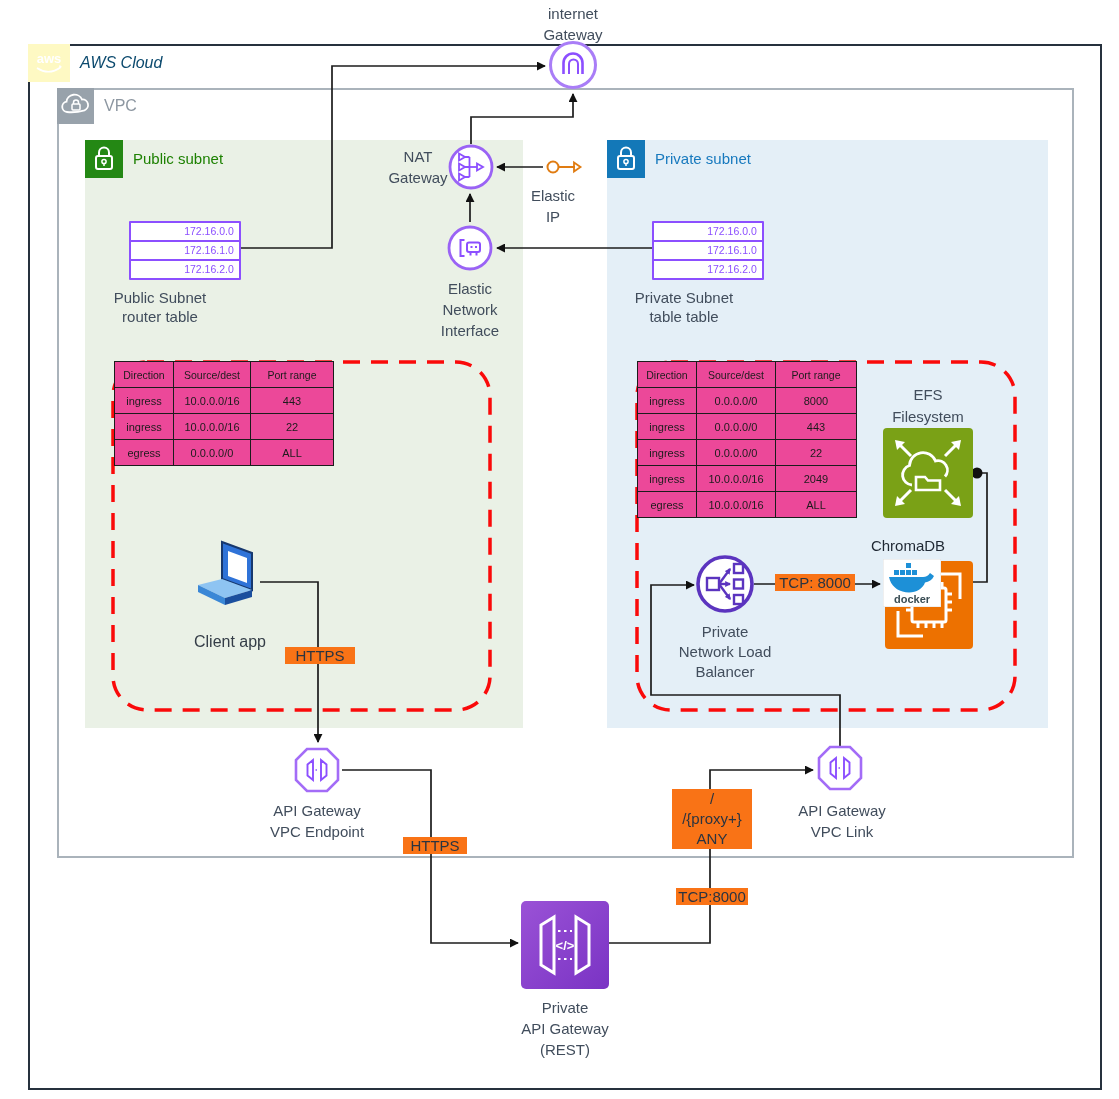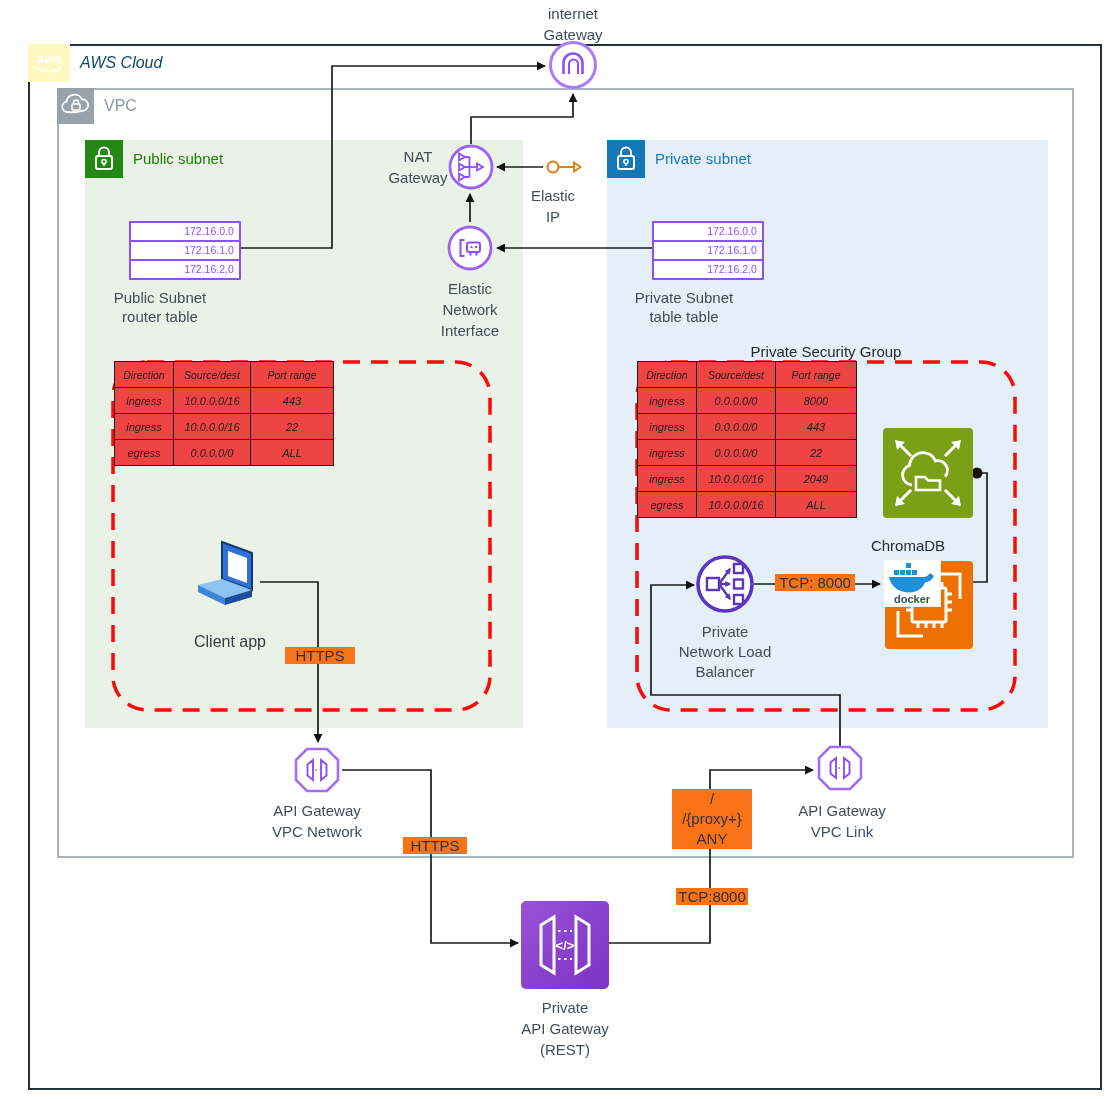--- a/index.html
+++ b/index.html
@@ -19,21 +19,21 @@
   .vpc-ico{left:57px;top:88px;width:37px;height:36px;background:#98a2ab;}
   .pub-lock{left:85px;top:140px;width:38px;height:38px;background:#248814;}
   .priv-lock{left:607px;top:140px;width:38px;height:38px;background:#1378b8;}
   .title-awscloud{left:80px;top:54px;font-size:16px;color:#0c4a6e;z-index:6;position:absolute;font-style:italic;}
   .title-vpc{left:104px;top:97px;font-size:16px;color:#8d97a1;z-index:6;position:absolute;}
   .title-pubsub{left:133px;top:150px;font-size:15px;color:#1d8102;z-index:6;position:absolute;}
   .title-privsub{left:655px;top:150px;font-size:15px;color:#1779be;z-index:6;position:absolute;}
   .route-box{position:absolute;width:60px;height:17px;border:2px solid #8c4fff;background:#fff;
              color:#8c4fff;font-size:10.5px;line-height:17px;text-align:center;z-index:6;border-radius:1px;padding-left:48px;}
   .sg-title{position:absolute;width:300px;text-align:center;font-size:15px;color:#222b35;z-index:6;}
-  table.sg{position:absolute;border-collapse:collapse;background:#ef4444;z-index:6;font-size:11px;color:#1c1c1c;font-style:italic;}
+  table.sg{position:absolute;border-collapse:collapse;background:#ec4899;z-index:6;font-size:11px;color:#1c1c1c;}
   table.sg td,table.sg th{border:1.2px solid #1c1c1c;text-align:center;padding:0 4px;font-weight:normal;height:25px;}
   table.sg th{font-size:10.5px;}
   .ico{position:absolute;z-index:5;}
   svg text{font-family:"Liberation Sans",sans-serif;}
   #wires{position:absolute;left:0;top:0;z-index:4;pointer-events:none;}
 </style>
 </head>
 <body>
 
 <div id="canvas">
@@ -197,21 +197,20 @@
       <td>22</td>
     </tr>
     <tr>
       <td>egress</td>
       <td>0.0.0.0/0</td>
       <td>ALL</td>
     </tr>
   </tbody>
     </table>
 
-  <div class="sg-title" style="left:676px;top:343px;">Private Security Group</div>
   <table class="sg" style="left:637px;top:361px;">
     <tbody>
         <tr>
       <th style="width:50px;">Direction</th>
       <th style="width:70px;">Source/dest</th>
       <th style="width:72px;">Port range</th>
     </tr>
     <tr>
       <td>ingress</td>
       <td>0.0.0.0/0</td>
@@ -262,21 +261,21 @@
   <svg class="ico" style="left:292px;top:745px;" width="50" height="50" viewBox="0 0 50 50">
     <polygon points="15,4 35,4 46,15 46,35 35,46 15,46 4,35 4,15" fill="#fff" stroke="#a36cf7" stroke-width="2.6"></polygon>
     <g stroke="#8c4fff" stroke-width="1.9" fill="none">
       <polygon points="21,15 15.5,19.5 15.5,30.5 21,35"></polygon>
       <polygon points="29,15 34.5,19.5 34.5,30.5 29,35"></polygon>
       <path d="M23.5,25 H26.5" stroke-dasharray="1.5,1.5" stroke-width="1.4"></path>
     </g>
   </svg>
   <div class="lbl" style="left:237px;top:800px;width:160px;">
     <div>API Gateway</div>
-    <div>VPC Network</div>
+    <div>VPC Endpoint</div>
   </div>
 
   <svg class="ico" style="left:815px;top:743px;" width="50" height="50" viewBox="0 0 50 50">
     <polygon points="15,4 35,4 46,15 46,35 35,46 15,46 4,35 4,15" fill="#fff" stroke="#a36cf7" stroke-width="2.6"></polygon>
     <g stroke="#8c4fff" stroke-width="1.9" fill="none">
       <polygon points="21,15 15.5,19.5 15.5,30.5 21,35"></polygon>
       <polygon points="29,15 34.5,19.5 34.5,30.5 29,35"></polygon>
       <path d="M23.5,25 H26.5" stroke-dasharray="1.5,1.5" stroke-width="1.4"></path>
     </g>
   </svg>
@@ -323,20 +322,24 @@
         <path d="M0,0 L10,5 L0,10 z" fill="#5B34BF"></path>
       </marker>
     </defs>
   </svg>
   <div class="lbl" style="left:645px;top:622px;width:160px;line-height:20px;">
     <div>Private</div>
     <div>Network Load</div>
     <div>Balancer</div>
   </div>
 
+  <div class="lbl" style="left:858px;top:384px;width:140px;line-height:22px;">
+    <div>EFS</div>
+    <div>Filesystem</div>
+  </div>
   <svg class="ico" style="left:883px;top:428px;" width="90" height="90" viewBox="0 0 90 90">
     <rect x="0" y="0" width="90" height="90" rx="4" fill="#7AA116"></rect>
     <g stroke="#fff" stroke-width="3" fill="none">
       <path d="M28,28 L17,17"></path>
         <path d="M62,28 L73,17"></path>
       <path d="M28,62 L17,73"></path>
         <path d="M62,62 L73,73"></path>
     </g>
     <g fill="#fff">
       <path d="M12,12 l10,2 l-8,8 z"></path>

